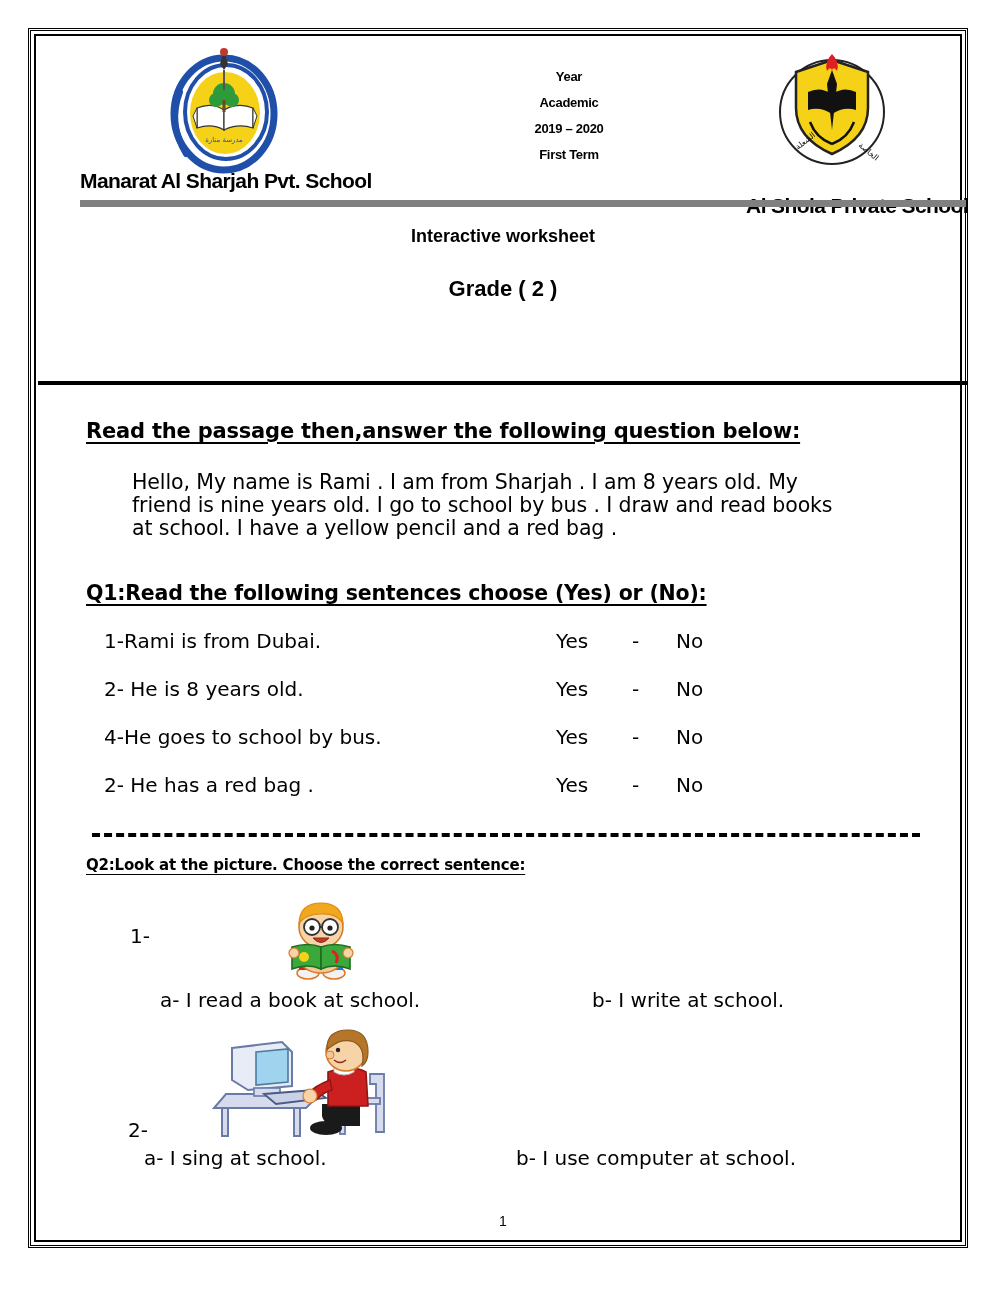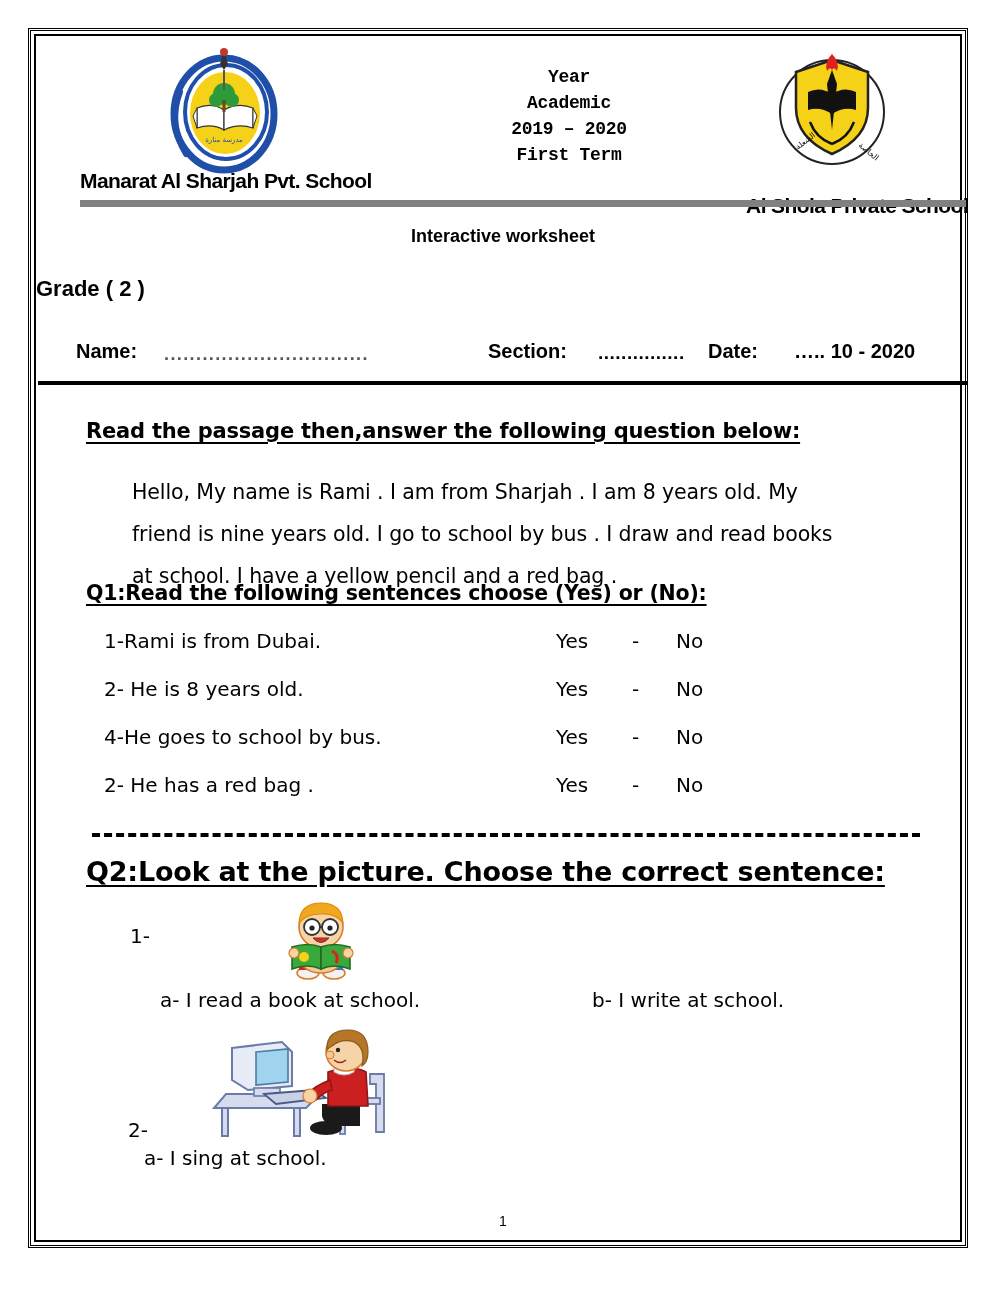--- a/index.html
+++ b/index.html
@@ -55,24 +55,23 @@
   #logo-left-wrap { left: 120px; }
   #logo-right-wrap { left: 728px; }
 
   .header-center {
     position: absolute;
     left: 360px;
     top: 22px;
     width: 330px;
     text-align: center;
     font-weight: bold;
-    font-size: 18px;
+    font-size: 13px;
     line-height: 26px;
     letter-spacing: -0.3px;
-    font-family: Liberation Mono, monospace;
   }
 
   #school-name-left {
     position: absolute;
     left: 36px;
     top: 127px;
     font-weight: bold;
     font-size: 21px;
     letter-spacing: -0.6px;
     white-space: nowrap;
@@ -105,20 +104,21 @@
     width: 934px;
     text-align: center;
     font-weight: bold;
     font-size: 18px;
   }
   #grade-title {
     position: absolute;
     left: 0;
     top: 240px;
     width: 934px;
+    text-align: center;
     font-weight: bold;
     font-size: 22px;
   }
 
   
   #info-row {
     position: absolute;
     left: 0;
     top: 300px;
     width: 934px;
@@ -168,21 +168,21 @@
     text-underline-offset: 4px;
     letter-spacing: -0.2px;
   }
 
   #passage {
     position: absolute;
     left: 88px;
     top: 80px;
     width: 720px;
     font-size: 20.5px;
-    line-height: 42px;
+    line-height: 23px;
     letter-spacing: -0.1px;
   }
 
   #q1-heading {
     position: absolute;
     left: 42px;
     top: 190px;
     font-size: 20.5px;
     font-weight: bold;
     text-decoration: underline;
@@ -208,21 +208,21 @@
     top: 442px;
     width: 828px;
     height: 0;
     border-top: 4px dashed #000000;
   }
 
   #q2-heading {
     position: absolute;
     left: 42px;
     top: 465px;
-    font-size: 27px;
+    font-size: 15px;
     font-weight: bold;
     text-decoration: underline;
     text-underline-offset: 4px;
     letter-spacing: -0.2px;
   }
 
   .q2-number { position: absolute; font-size: 20px; }
   #q2-num-1 { left: 86px; top: 533px; }
   #q2-num-2 { left: 84px; top: 727px; }
 
@@ -326,28 +326,20 @@
 
       <div id="school-name-left">Manarat Al Sharjah Pvt. School</div>
       <div id="school-name-right">Al Shola Private School</div>
 
       <div id="header-gray-rule"></div>
     </div>
 
     <div id="worksheet-title">Interactive worksheet</div>
     <div id="grade-title">Grade ( 2 )</div>
 
-    <div id="info-row">
-      <span id="name-label">Name:</span>
-      <span id="name-dots">................................</span>
-      <span id="section-label">Section:</span>
-      <span id="section-dots">...............</span>
-      <span id="date-label">Date:</span>
-      <span id="date-value">….. 10 - 2020</span>
-    </div>
     <div id="header-bottom-rule"></div>
 
     <div id="body-area">
 
       <div id="instruction-heading">Read the passage then,answer the following question below:</div>
 
       <div id="passage">Hello, My name is Rami . I am from Sharjah . I am 8 years old. My friend is nine  years old. I go to school by bus . I draw and read books at school. I have a yellow  pencil and a red bag .</div>
 
       <div id="q1-heading">Q1:Read the following sentences choose (Yes) or (No):</div>
 
@@ -457,19 +449,20 @@
 
           <circle cx="120" cy="27" r="4" fill="#f3c89a" stroke="#d77b2a" stroke-width="1"></circle>
 
           <circle cx="128" cy="22" r="2.2" fill="#222222"></circle>
           <path d="M 124 32 Q 130 37 136 32" fill="none" stroke="#8e2a1e" stroke-width="1.6"></path>
         </svg>
       </div>
 
       <div class="q2-options" id="q2-options-2">
         <span class="opt-a">a- I sing at school.</span>
+        <span class="opt-b">b- I use computer at school.</span>
       </div>
 
       <div id="page-number">1</div>
     </div>
 
   </div>
 </div>
 
 </body></html>

